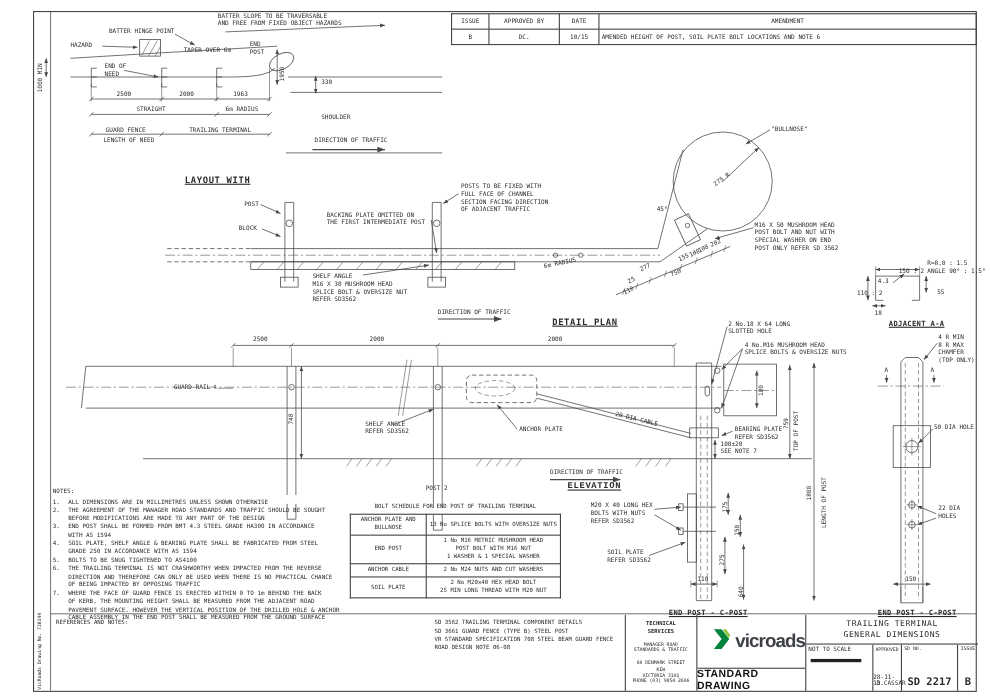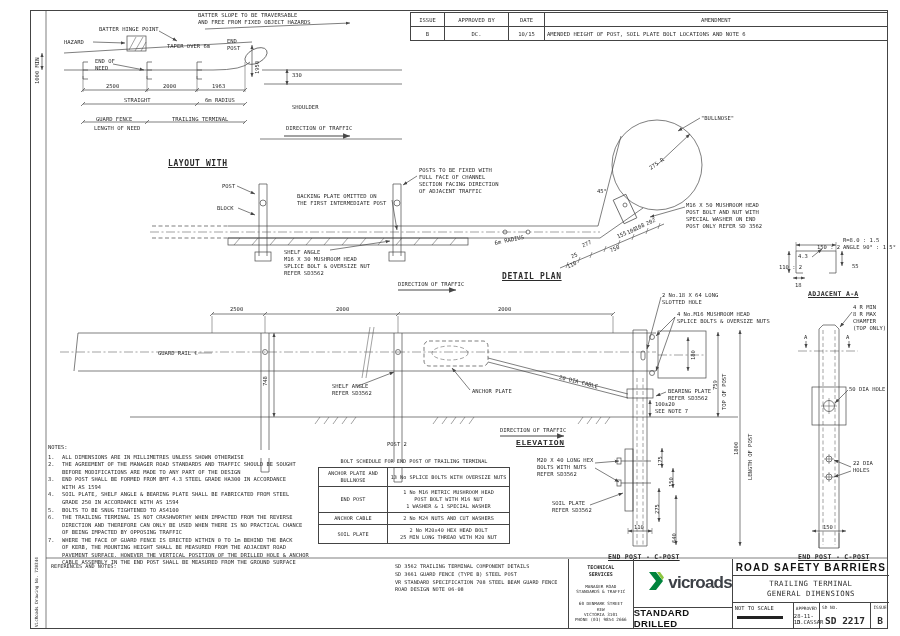--- a/index.html
+++ b/index.html
@@ -296,21 +296,21 @@
       <div class="ann" style="left: 645px; top: 221px; transform: rotate(-25deg);">202</div>
       <div class="ann" style="left: 843px; top: 237px;">R=8.0 : 1.5
 ANGLE 90° : 1.5°</div>
       <div class="ann" style="left: 817px; top: 244px;">150 : 2</div>
       <div class="ann" style="left: 798px; top: 253px;">4.3</div>
       <div class="ann" style="left: 779px; top: 264px;">110 : 2</div>
       <div class="ann" style="left: 852px; top: 263px;">55</div>
       <div class="ann" style="left: 795px; top: 282px;">18</div>
       <div class="ann subtitle" style="left: 808px; top: 290px;">ADJACENT A-A</div>
       <div class="ann" style="left: 398px; top: 281px;">DIRECTION OF TRAFFIC</div>
-      <div class="ann title" style="left: 502px; top: 272px; text-decoration: underline;">DETAIL PLAN</div>
+      <div class="ann title" style="left: 502px; top: 288px; text-decoration: underline;">DETAIL PLAN</div>
       <div class="ann" style="left: 662px; top: 292px;">2 No.18 X 64 LONG
 SLOTTED HOLE</div>
       <div class="ann" style="left: 677px; top: 311px;">4 No.M16 MUSHROOM HEAD
 SPLICE BOLTS &amp; OVERSIZE NUTS</div>
       <div class="ann" style="left: 230px; top: 306px;">2500</div>
       <div class="ann" style="left: 336px; top: 306px;">2000</div>
       <div class="ann" style="left: 498px; top: 306px;">2000</div>
       <div class="ann" style="left: 158px; top: 350px;">GUARD RAIL ℄</div>
       <div class="ann" style="left: 690px; top: 360px; transform: rotate(-90deg);">180</div>
       <div class="ann" style="left: 262px; top: 386px; transform: rotate(-90deg);">748</div>
@@ -459,24 +459,23 @@
     <div class="tb-logo">
       <div class="logo-row">
         <span>
           <svg width="20" height="24" viewBox="0 0 20 24">
             <polygon points="2,3 9,3 16,12 9,21 2,21 9,12" style="fill:var(--logo_green,#00843D)"></polygon>
             <polygon points="10,3 13,3 17,8.5 15.2,11" style="fill:var(--logo_green_light,#8DC63F)"></polygon>
           </svg>
         </span>
         <span class="logo-text">vicroads</span>
       </div>
-      <div class="std-row">STANDARD DRILLED</div>
+      <div class="std-row">STANDARD DRAWING</div>
     </div>
     <div class="tb-right">
-      <div class="tb-series">ROAD SAFETY BARRIERS</div>
       <div class="tb-title">
         <div>TRAILING TERMINAL</div>
         <div>GENERAL DIMENSIONS</div>
       </div>
       <div class="tb-bottom">
         <div class="cell-scale">
           <span>NOT TO SCALE</span>
           <span class="scale-bar"></span>
         </div>
         <div class="cell-appr">

